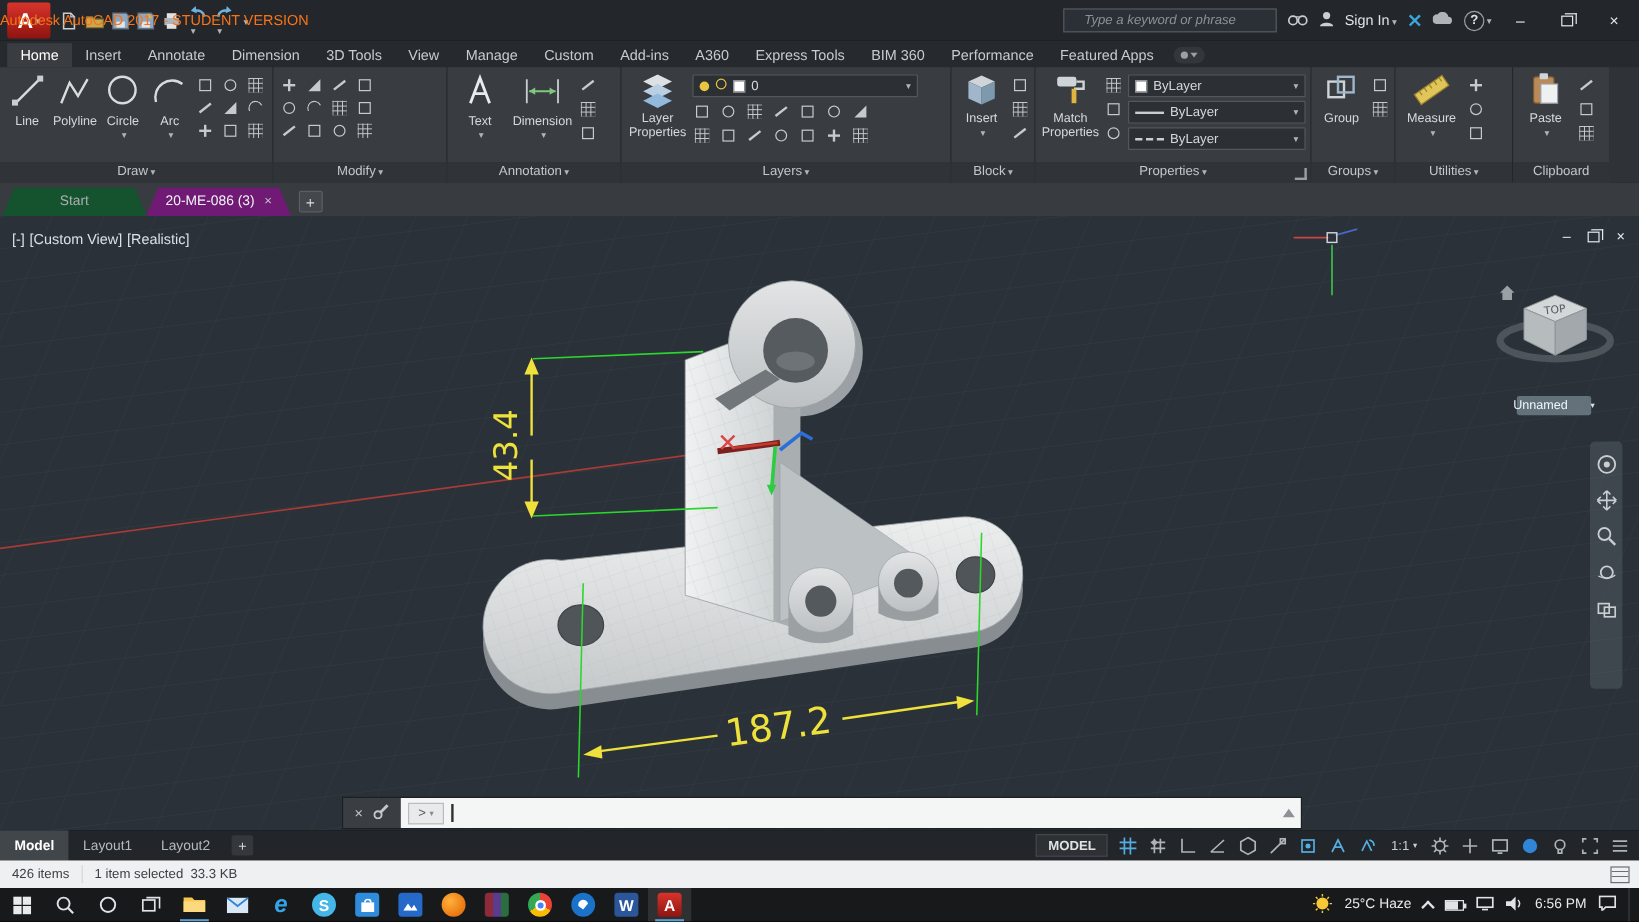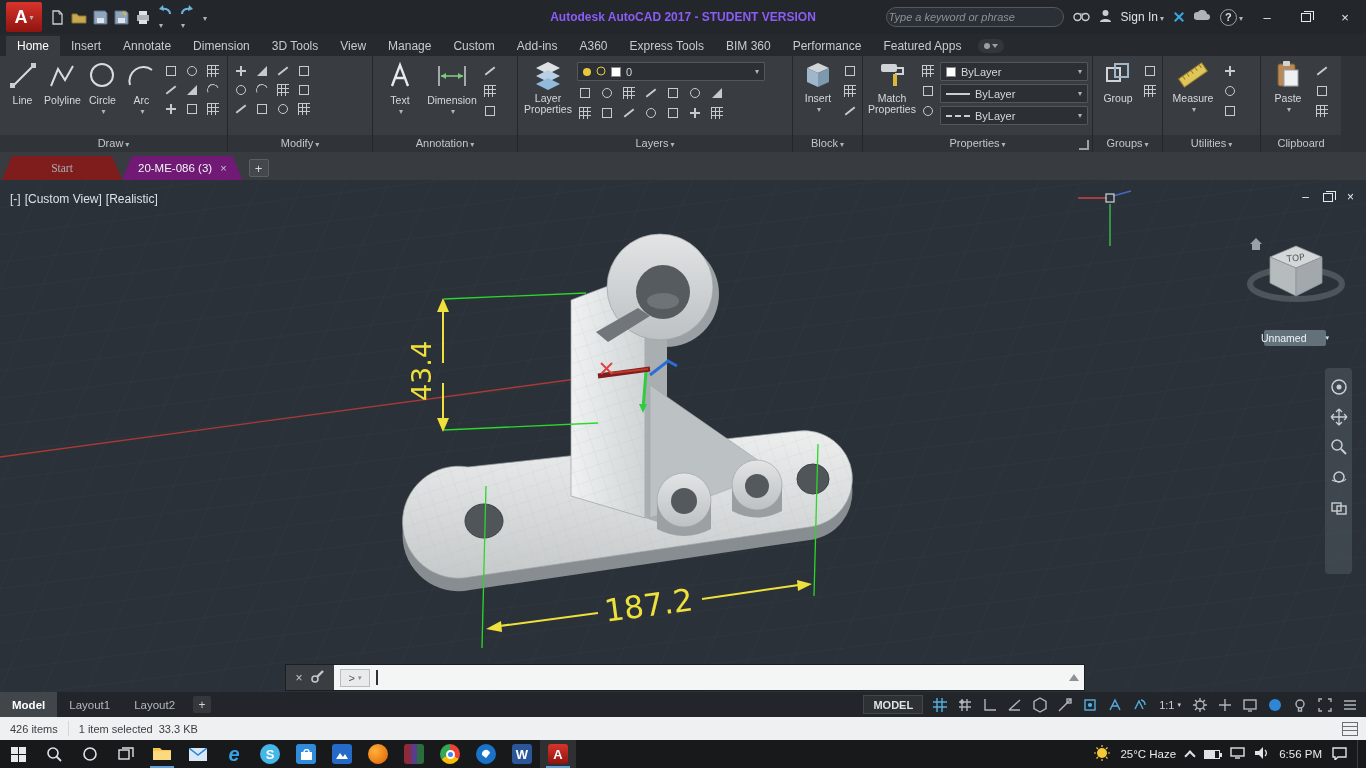--- a/index.html
+++ b/index.html
@@ -6,23 +6,23 @@
   html,body{width:1366px;height:768px;overflow:hidden;background:#000;}
   body{font-family:"Liberation Sans",sans-serif;position:relative;color:#d5d9dc;font-size:12px;}
 
   
   #titlebar{position:absolute;left:0;top:0;width:1366px;height:34px;background:#23272c;display:flex;align-items:center;}
   .applogo{width:36px;height:30px;margin:2px 4px 2px 6px;background:linear-gradient(#d8342c,#8f1410);border-radius:2px;display:flex;align-items:center;justify-content:center;}
   .applogo::before{content:"A";color:#fff;font-weight:bold;font-size:18px;}
   .qat{display:flex;align-items:center;gap:6px;margin-left:4px;}
   .qat svg{display:block;}
   .ddc::after{content:"▾";font-size:8px;color:#aeb4b9;margin-left:2px;}
-  #title-text{position:absolute;left:0;right:0;text-align:center;color:#8b5cf6;font-size:12px;pointer-events:none;font-weight:bold;}
+  #title-text{position:absolute;left:0;right:0;text-align:left;color:#f97316;font-size:12px;pointer-events:none;}
   .tb-right{margin-left:auto;display:flex;align-items:center;gap:9px;padding-right:6px;z-index:2;}
-  .search{width:178px;height:20px;background:#2b3036;border:1px solid #555a60;color:#cdd2d6;font-style:italic;font-size:11px;padding:0 2px;border-radius:10px;}
+  .search{width:178px;height:20px;background:#2b3036;border:1px solid #555a60;color:#cdd2d6;font-style:italic;font-size:11px;padding:0 17px;border-radius:0;}
   .search::placeholder{color:#8b9196;font-style:italic;}
   .winbtn{width:30px;height:24px;display:flex;align-items:center;justify-content:center;color:#e6eaed;font-size:13px;}
   .restore-glyph{width:10px;height:9px;border:1px solid #e6eaed;position:relative;}
   .restore-glyph::before{content:"";position:absolute;left:2px;top:-3px;width:9px;height:8px;border:1px solid #e6eaed;border-bottom:none;border-left:none;}
   .xglyph{position:relative;width:12px;height:12px;}
   .xglyph::before,.xglyph::after{content:"";position:absolute;left:5px;top:0;width:2px;height:12px;background:#3aa8e0;}
   .xglyph::before{transform:rotate(45deg);}
   .xglyph::after{transform:rotate(-45deg);}
   .help-glyph::before{content:"?";color:#dfe3e6;font-weight:bold;border:1px solid #9aa0a5;border-radius:50%;width:15px;height:15px;display:inline-block;text-align:center;line-height:14px;font-size:11px;}
 
@@ -56,21 +56,21 @@
   .combo{height:19px;background:#2c3034;border:1px solid #53575b;display:flex;align-items:center;gap:5px;padding:0 5px;font-size:11px;color:#d5d9dc;border-radius:1px;}
   .combo .caret{margin-left:auto;font-size:8px;color:#aeb4b9;}
   .sw{width:10px;height:10px;background:#fff;border:1px solid #85898d;display:inline-block;}
   .lglyph{width:24px;border-top:2px solid #c9ced2;display:inline-block;}
   .bulb{width:8px;height:8px;border-radius:50%;background:#e8c63f;display:inline-block;}
   .dlaunch{position:absolute;right:3px;bottom:2px;width:10px;height:10px;border-right:2px solid #9aa0a5;border-bottom:2px solid #9aa0a5;}
 
   
   #filetabs{position:absolute;left:0;top:152px;width:1366px;height:28px;background:#383c40;display:flex;align-items:flex-end;padding-left:2px;}
   .ftab{height:24px;display:flex;align-items:center;gap:8px;padding:0 16px;font-size:11.5px;clip-path:polygon(10px 0,calc(100% - 10px) 0,100% 100%,0 100%);}
-  .ftab.start{background:#7f1d1d;color:#a9aeb2;width:120px;justify-content:center;font-family:Liberation Serif, serif;}
+  .ftab.start{background:#14532d;color:#a9aeb2;width:120px;justify-content:center;}
   .ftab.active{background:#701a75;color:#f2f4f5;justify-content:space-between;}
   .ftab .close-icon{color:#c3c8cb;font-size:11px;}
   .fplus{width:20px;height:18px;margin:0 0 3px 6px;background:#44484d;border:1px solid #5a5f64;color:#d5d9dc;display:flex;align-items:center;justify-content:center;font-size:13px;border-radius:2px;}
 
   
   #viewport{position:absolute;left:0;top:180px;width:1366px;height:512px;background:#2a3138;}
   #vpcontrols{position:absolute;left:10px;top:12px;color:#dbe1e5;font-size:12px;display:flex;gap:4px;z-index:5;}
   #vpwin{position:absolute;right:12px;top:10px;display:flex;gap:14px;align-items:center;color:#e8eef2;z-index:5;}
   #unnamed-label{position:absolute;left:1264px;top:150px;width:62px;height:16px;background:rgba(145,165,178,.55);border-radius:2px;color:#eef6fa;font-size:10.5px;display:flex;align-items:center;justify-content:center;gap:19px;z-index:5;}
   #navbar{position:absolute;left:1325px;top:188px;width:27px;height:206px;background:rgba(170,182,190,.16);border-radius:4px;display:flex;flex-direction:column;align-items:center;gap:12px;padding-top:10px;z-index:5;}

